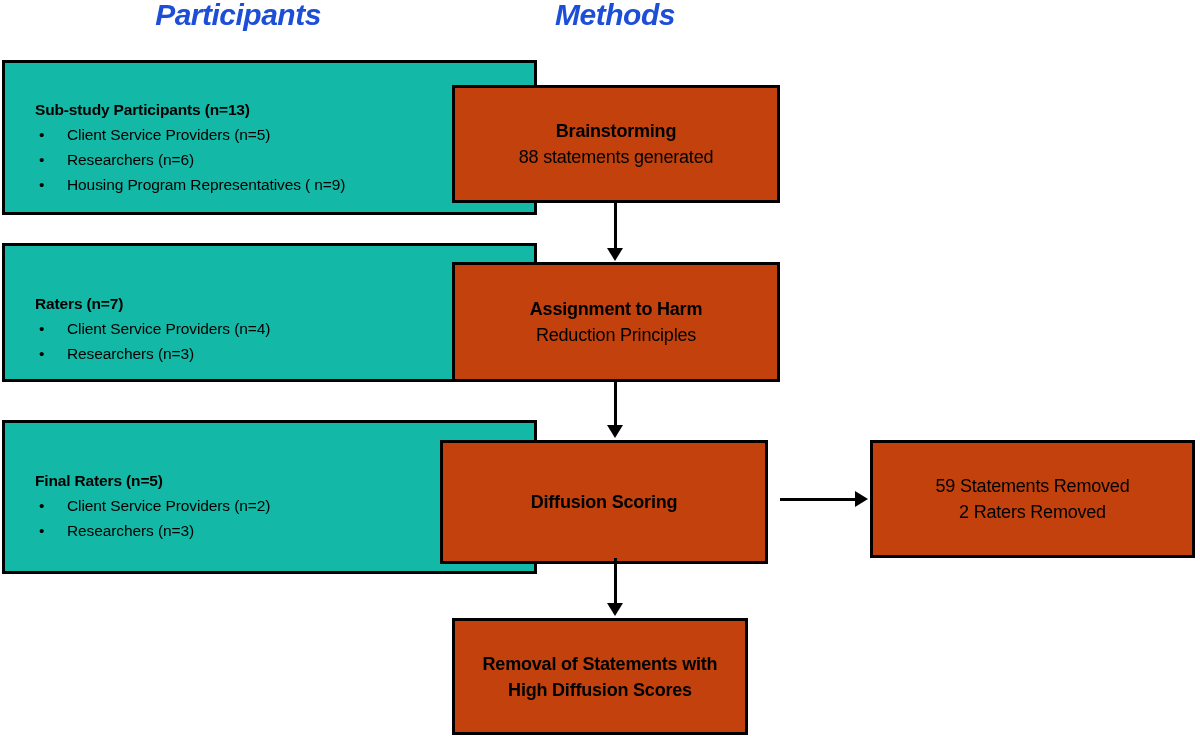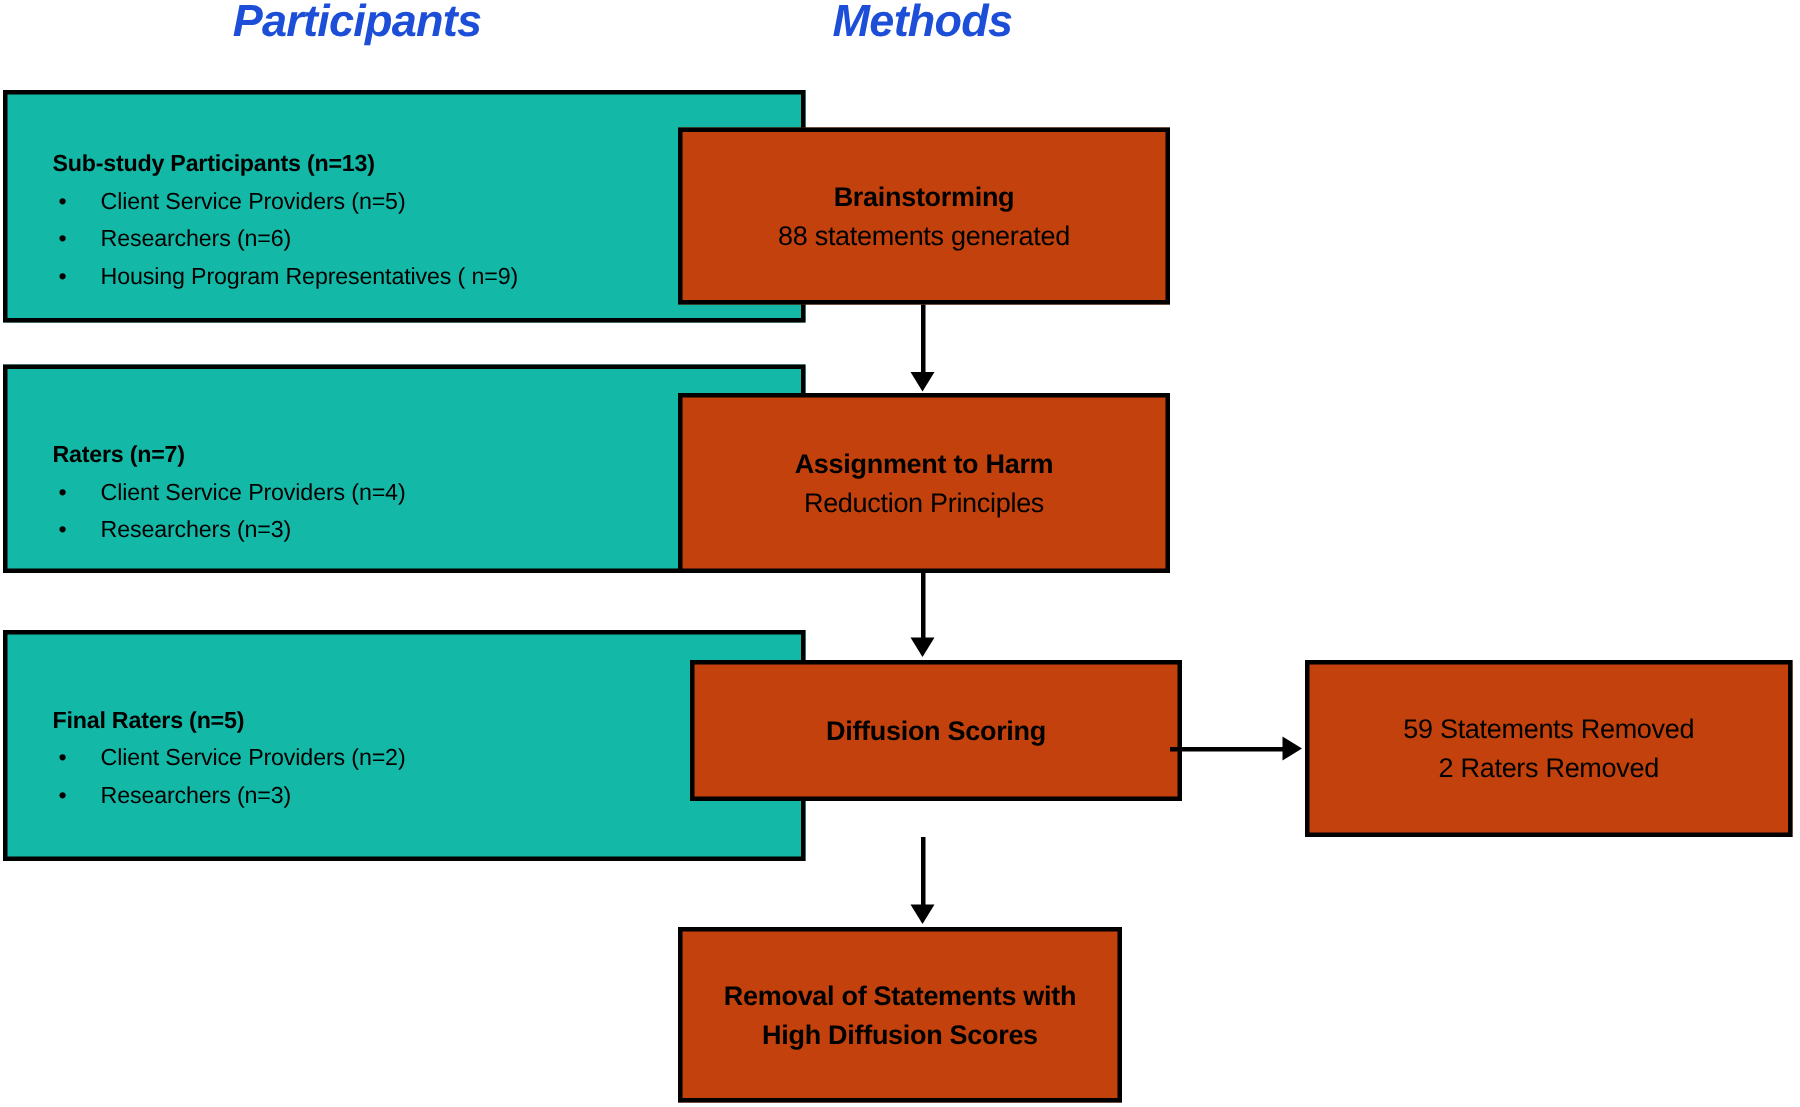--- a/index.html
+++ b/index.html
@@ -178,21 +178,21 @@
   <div class="arrow-v-head" style="left:607px; top:248px;"></div>
 
   <div class="white-box" style="left:452px; top:262px; width:328px; height:120px;">
     <div class="wb-bold">Assignment to Harm</div>
     <div class="wb-reg">Reduction Principles</div>
   </div>
 
   <div class="arrow-v" style="left:614px; top:382px; height:44px;"></div>
   <div class="arrow-v-head" style="left:607px; top:425px;"></div>
 
-  <div class="white-box" style="left:460px; top:440px; width:328px; height:94px;">
+  <div class="white-box" style="left:440px; top:440px; width:328px; height:124px;">
     <div class="wb-bold">Diffusion Scoring</div>
   </div>
 
   <div class="arrow-h" style="left:780px; top:498px; width:76px;"></div>
   <div class="arrow-h-head" style="left:855px; top:491px;"></div>
 
   <div class="white-box" style="left:870px; top:440px; width:325px; height:118px;">
     <div class="wb-reg">59 Statements Removed</div>
     <div class="wb-reg">2 Raters Removed</div>
   </div>

